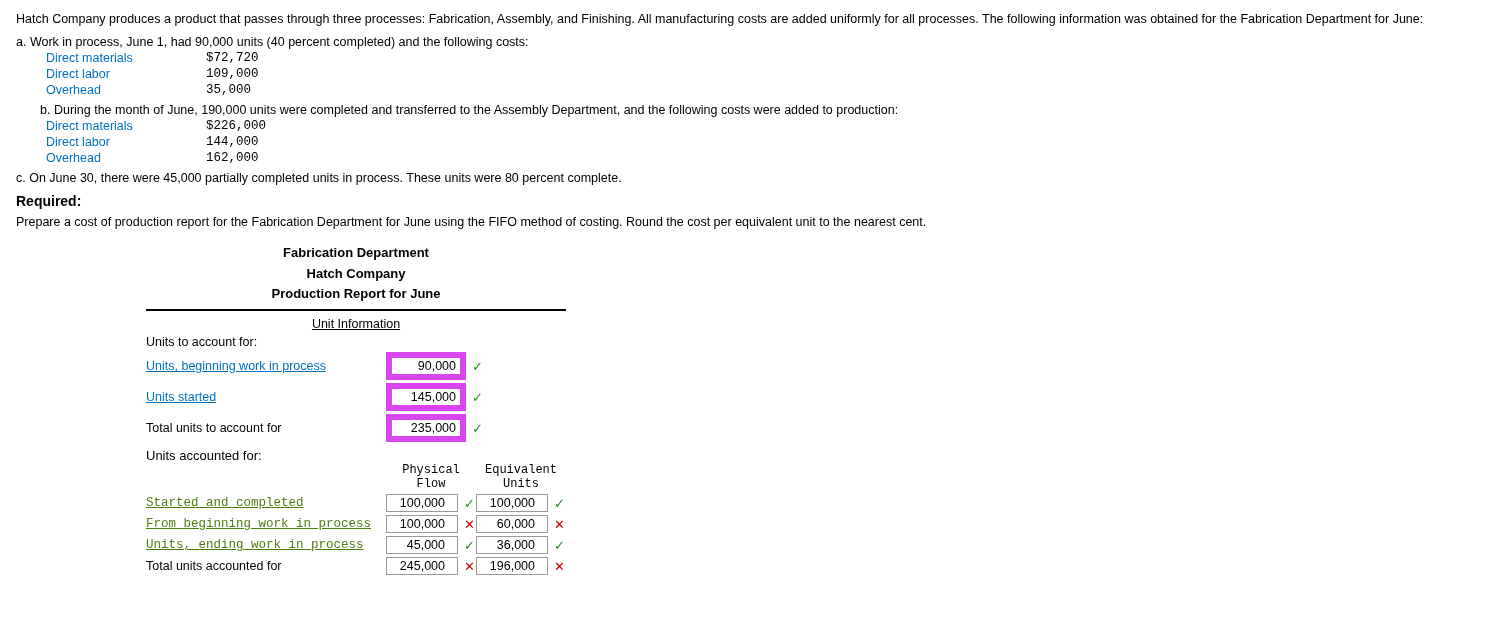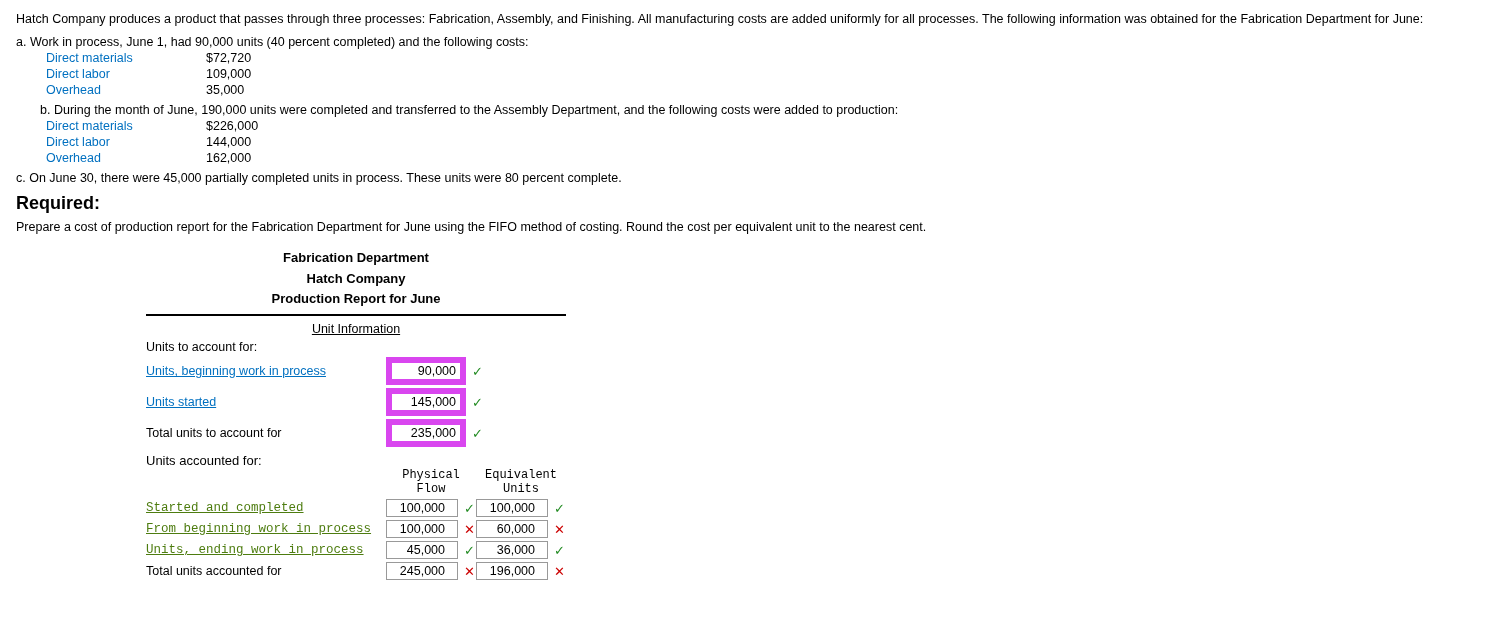--- a/index.html
+++ b/index.html
@@ -26,24 +26,25 @@
       margin-bottom: 2px;
       margin-left: 30px;
     }
     .cost-label {
       width: 160px;
       font-size: 12.5px;
       color: #0070c0;
     }
     .cost-value {
       font-size: 12.5px;
+      font-family: Liberation Mono, monospace;
     }
     .required-label {
       font-weight: bold;
-      font-size: 18px;
+      font-size: 14px;
       margin: 8px 0 6px 0;
     }
     .prepare-text {
       font-size: 12.5px;
       margin-bottom: 14px;
     }
     .report-container {
       margin-left: 130px;
       width: 420px;
     }

